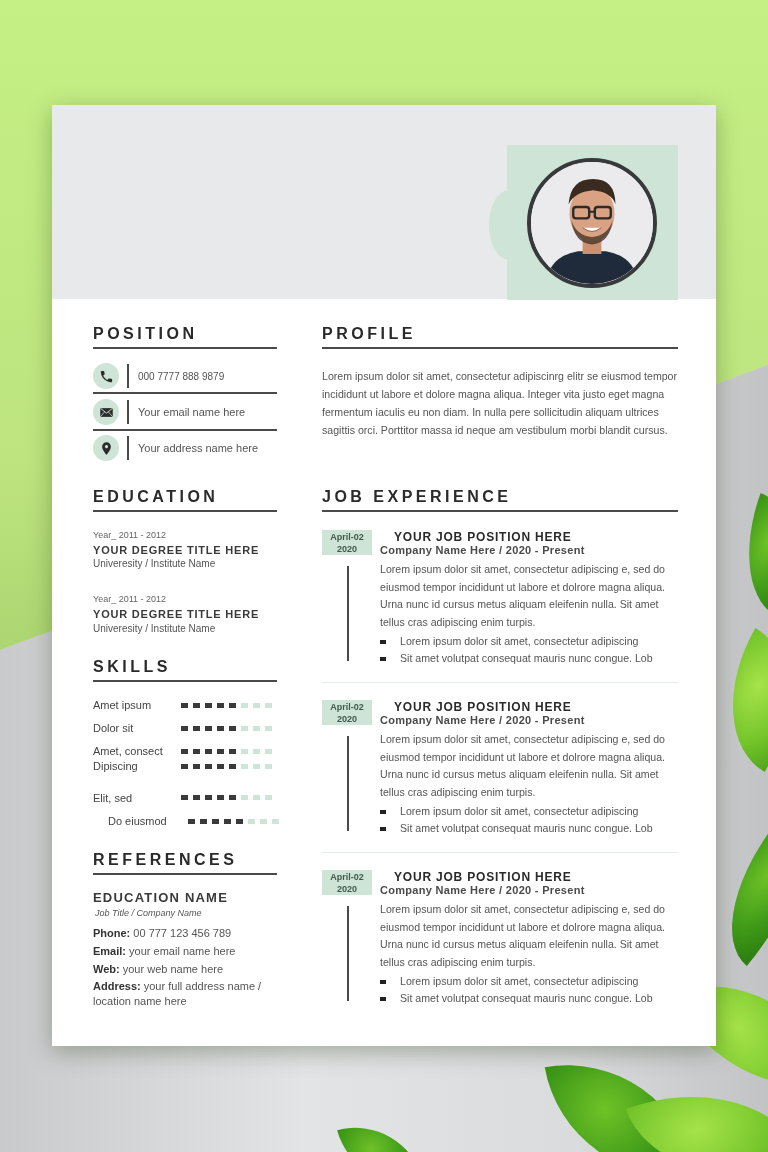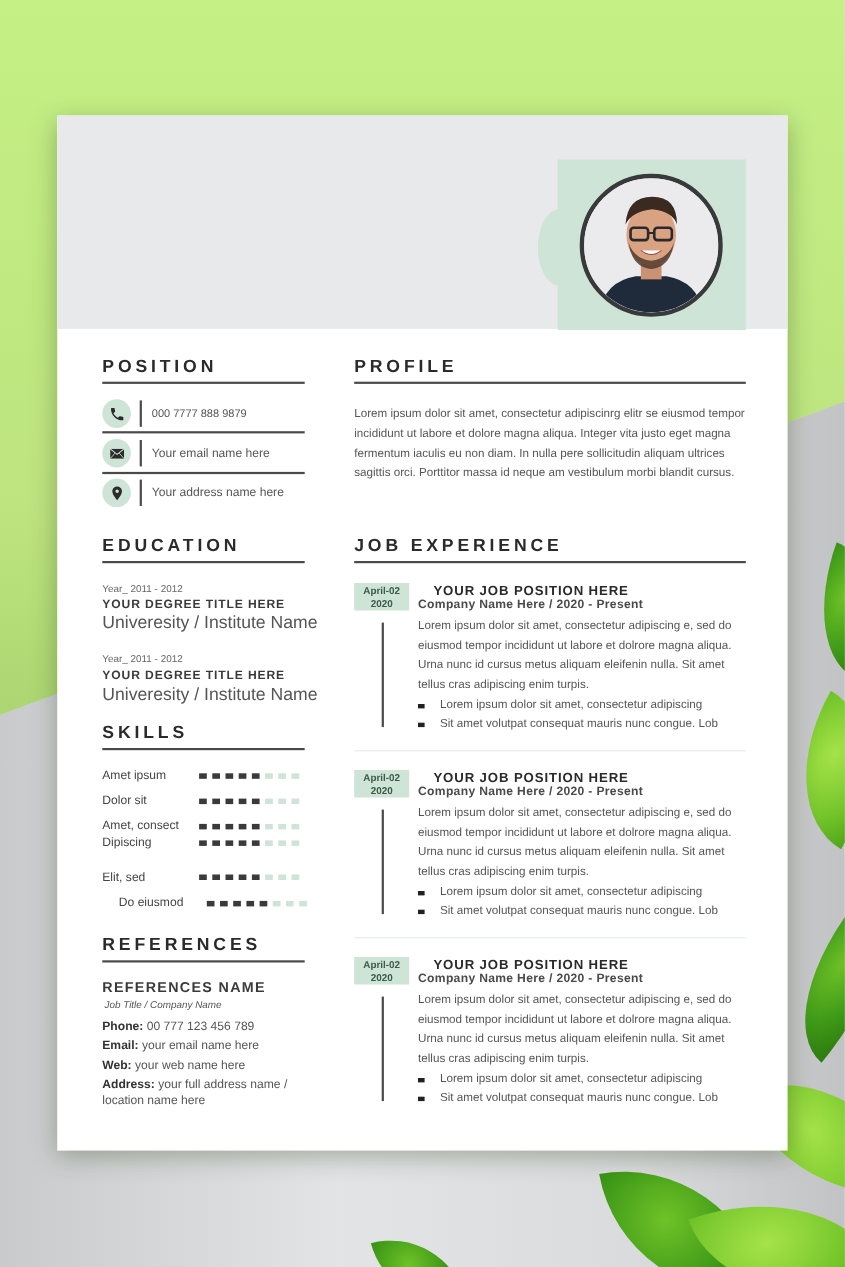--- a/index.html
+++ b/index.html
@@ -79,21 +79,21 @@
     .contact-icon {
       width: 26px; height: 26px; border-radius: 50%; background: #cde4d6;
       display: flex; align-items: center; justify-content: center; flex-shrink: 0;
     }
     .contact-icon svg { width: 15px; height: 15px; }
     .contact-sep { width: 2px; height: 24px; background: #4a4a4b; margin: 0 9px 0 8px; }
     .contact-text { font-size: 11px; color: #555; }
 
     .edu-year { position: absolute; left: 41px; font-size: 9px; color: #666; }
     .edu-degree { position: absolute; left: 41px; font-size: 11px; font-weight: bold; letter-spacing: 0.8px; color: #3a3a3a; }
-    .edu-school { position: absolute; left: 41px; font-size: 16px; color: #555; }
+    .edu-school { position: absolute; left: 41px; font-size: 10px; color: #555; }
 
     .skill-row { position: absolute; left: 41px; width: 186px; height: 14px; display: flex; align-items: center; }
     .skill-label { width: 88px; font-size: 11px; color: #444; }
     .dots { display: flex; gap: 5px; }
     .dot { width: 7px; height: 5px; background: #3a3a3b; }
     .dot.off { background: #cde4d6; }
 
     .ref-name { position: absolute; left: 41px; top: 785px; font-size: 13px; font-weight: bold; letter-spacing: 1.2px; color: #3a3a3a; }
     .ref-title { position: absolute; left: 43px; top: 803px; font-size: 9px; font-style: italic; color: #555; }
     .ref-line { position: absolute; left: 41px; width: 180px; font-size: 11px; color: #555; line-height: 15px; }
@@ -281,21 +281,21 @@
           <span class="dot off"></span>
           <span class="dot off"></span>
           <span class="dot off"></span>
         </div>
       </div>
     </div>
 
   <div class="section-title" style="left:41px;top:746px;">REFERENCES</div>
   <div class="rule" style="left:41px;top:768px;width:184px;"></div>
 
-  <div class="ref-name">REFERENCES NAME</div>
+  <div class="ref-name">EDUCATION NAME</div>
   <div class="ref-title">Job Title / Company Name</div>
   <div class="ref-line" style="top:821px;"><b>Phone:</b> <span>00 777 123 456 789</span></div>
   <div class="ref-line" style="top:839px;"><b>Email:</b> <span>your email name here</span></div>
   <div class="ref-line" style="top:857px;"><b>Web:</b> <span>your web name here</span></div>
   <div class="ref-line" style="top:874px;"><b>Address:</b> <span>your full address name / location name here</span></div>
 
   <div class="section-title" style="left:270px;top:220px;">PROFILE</div>
   <div class="rule" style="left:270px;top:242px;width:356px;"></div>
   <div class="profile-text">Lorem ipsum dolor sit amet, consectetur adipiscinrg elitr se eiusmod tempor incididunt ut labore et dolore magna aliqua. Integer vita justo eget magna fermentum iaculis eu non diam. In nulla pere sollicitudin aliquam ultrices sagittis orci. Porttitor massa id neque am vestibulum morbi blandit cursus.</div>
 

